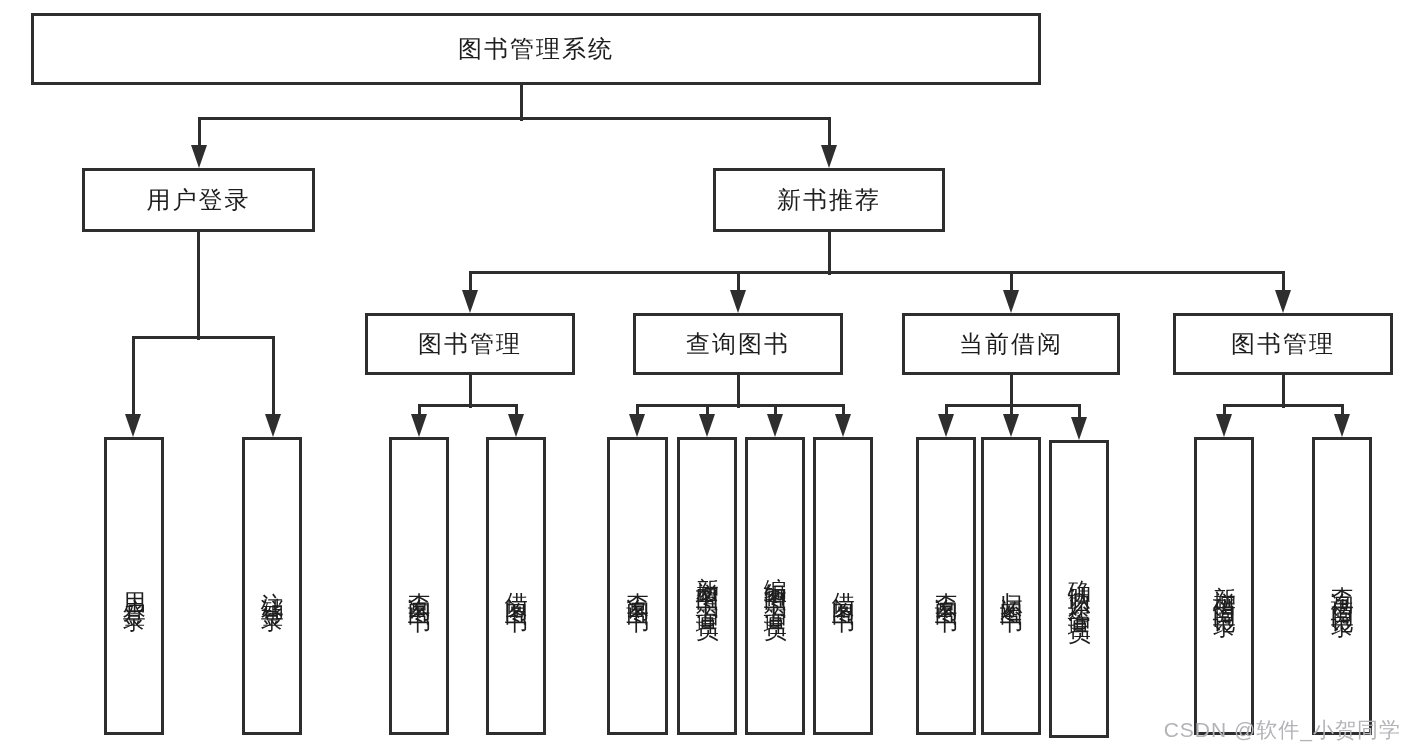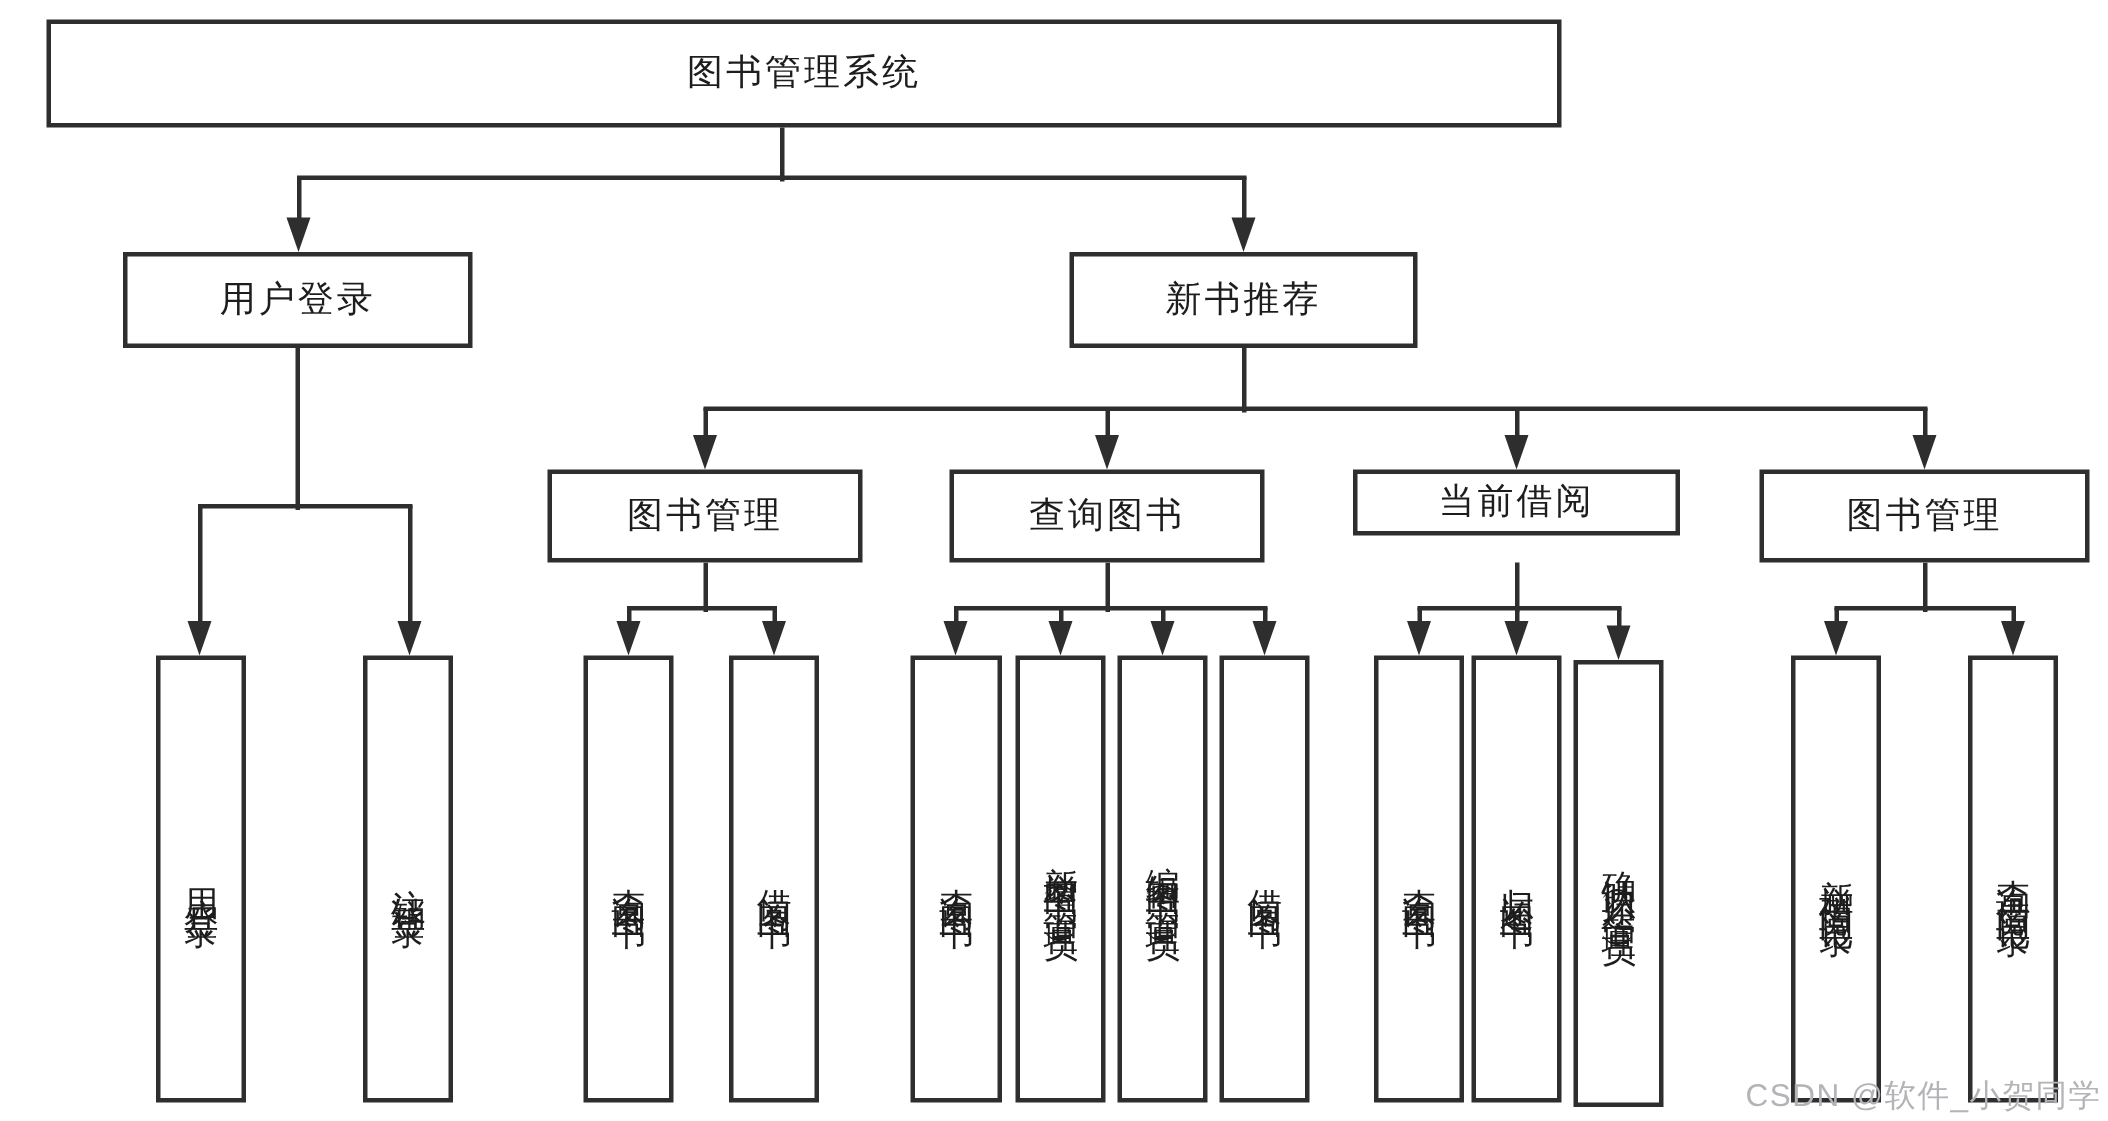--- a/index.html
+++ b/index.html
@@ -70,21 +70,21 @@
       </div>
       <div class="node" style="left: 713px; top: 168px; width: 232px; height: 64px;">
         <span class="label">新书推荐</span>
       </div>
       <div class="node" style="left: 365px; top: 313px; width: 210px; height: 62px;">
         <span class="label">图书管理</span>
       </div>
       <div class="node" style="left: 633px; top: 313px; width: 210px; height: 62px;">
         <span class="label">查询图书</span>
       </div>
-      <div class="node" style="left: 902px; top: 313px; width: 218px; height: 44px;">
+      <div class="node" style="left: 902px; top: 313px; width: 218px; height: 62px;">
         <span class="label">当前借阅</span>
       </div>
       <div class="node" style="left: 1173px; top: 313px; width: 220px; height: 62px;">
         <span class="label">图书管理</span>
       </div>
       <div class="node vertical" style="left: 104px; top: 437px; width: 60px; height: 298px;">
         <span class="label">用户登录</span>
       </div>
       <div class="node vertical" style="left: 242px; top: 437px; width: 60px; height: 298px;">
         <span class="label">注销登录</span>

